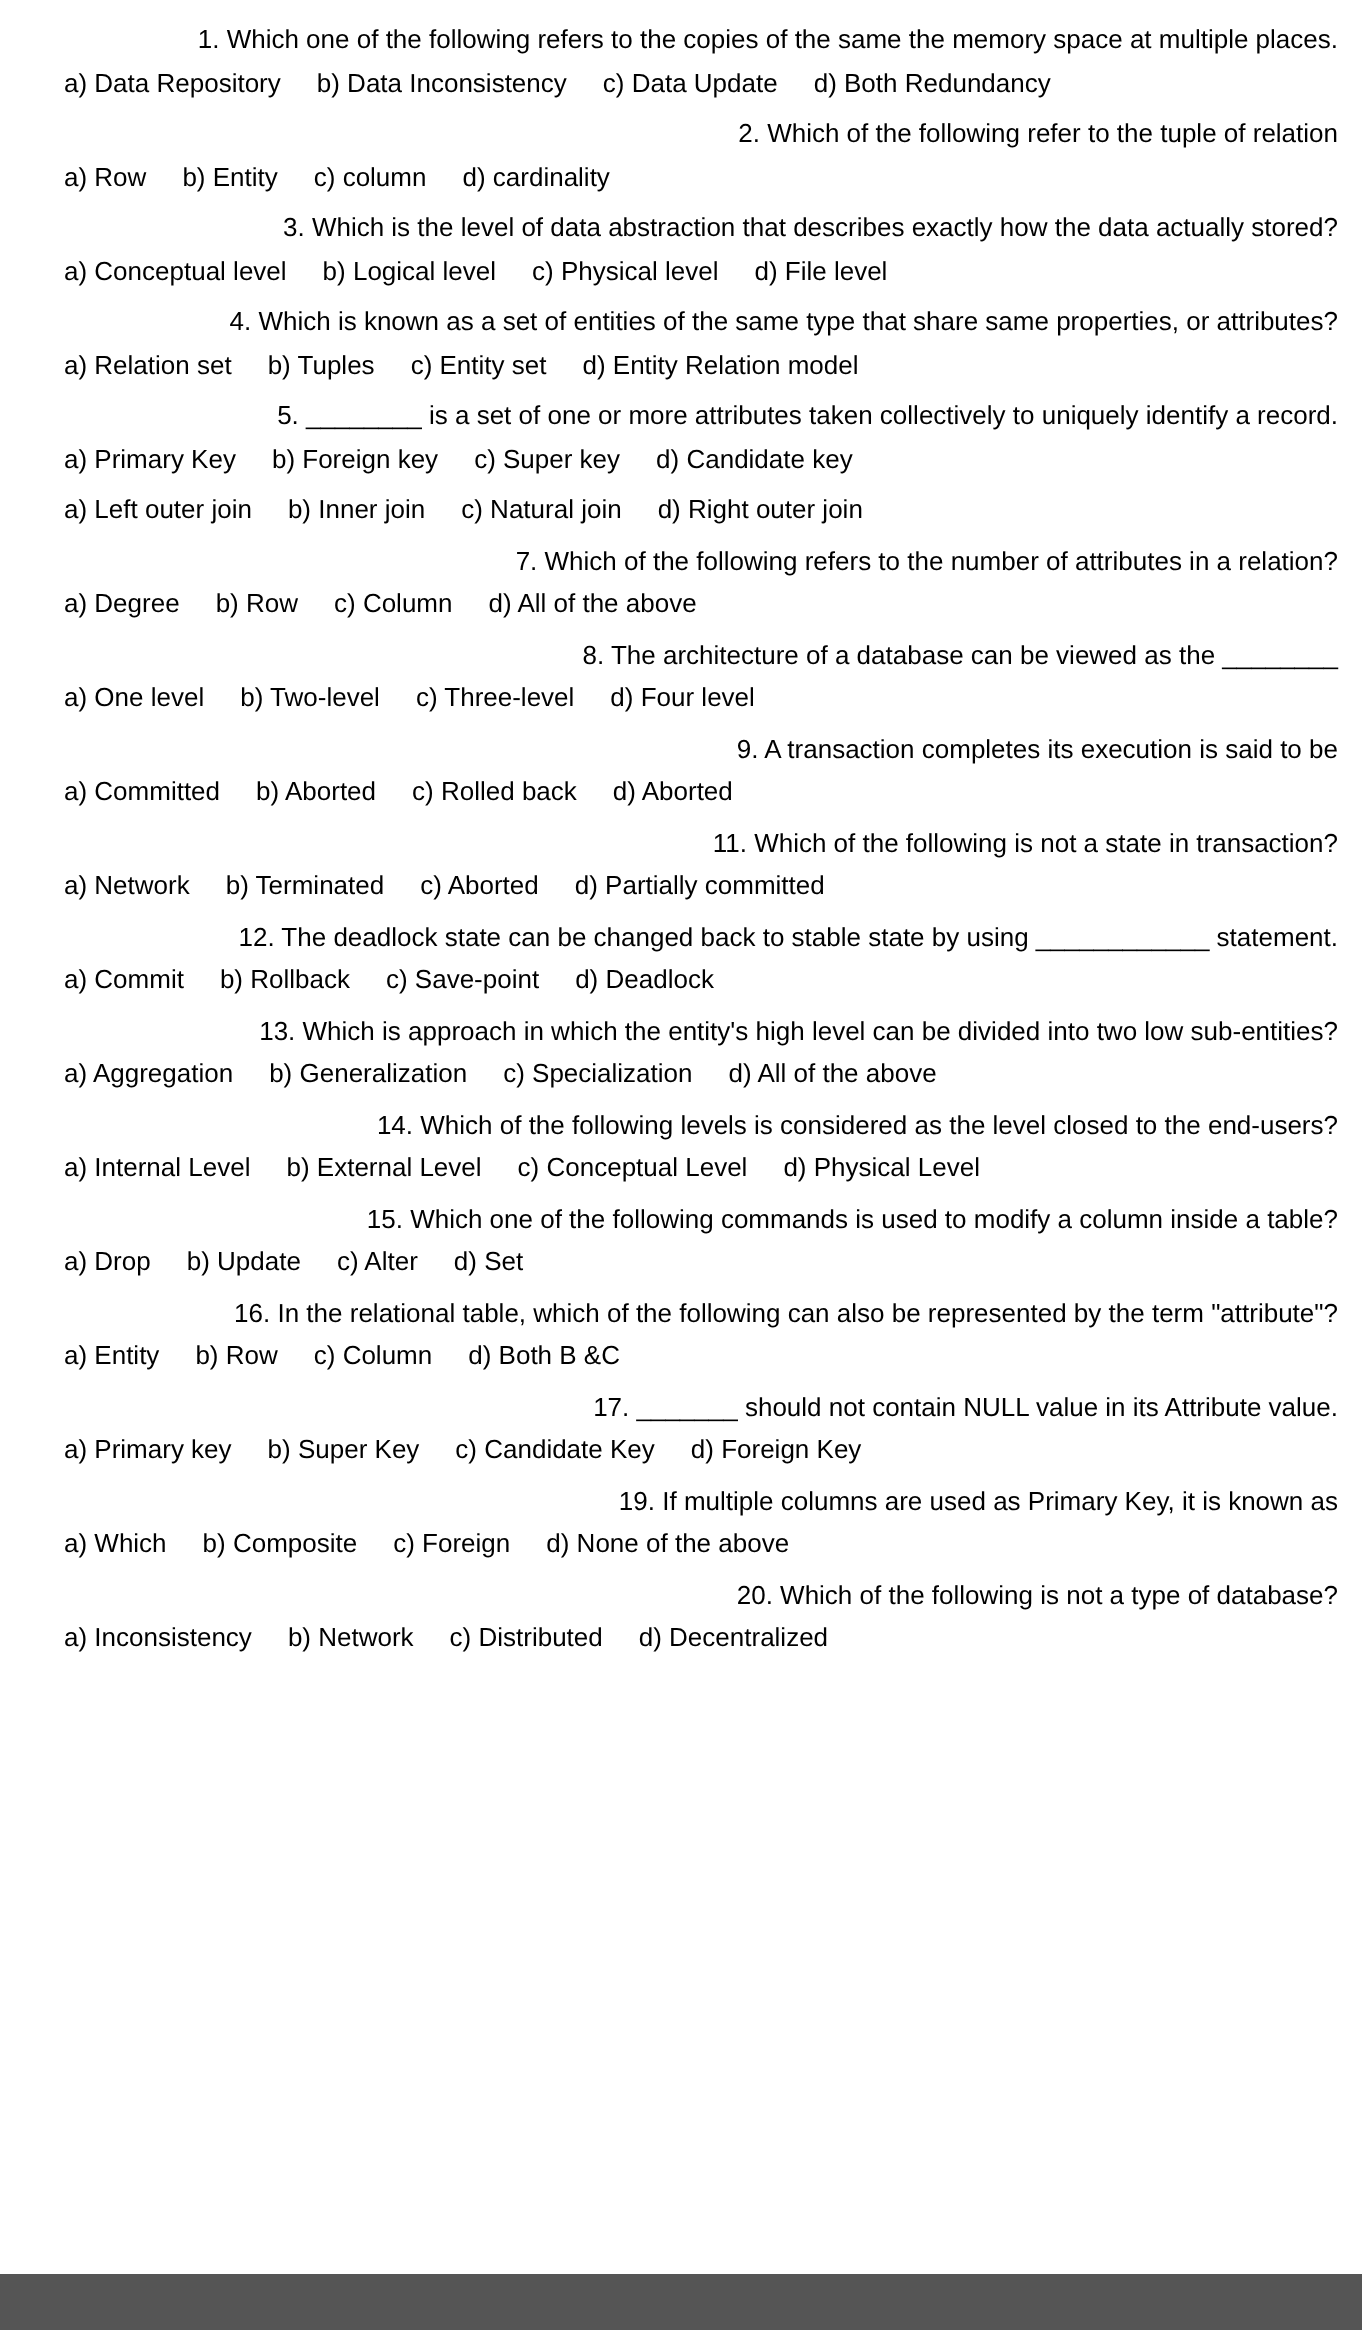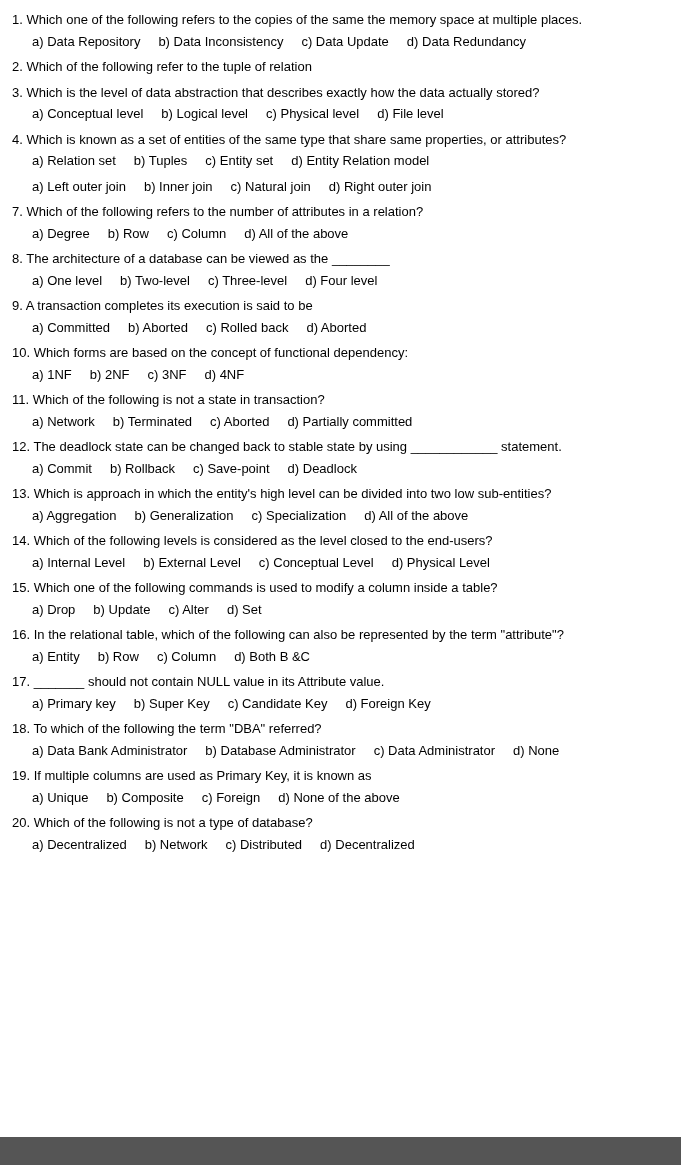--- a/index.html
+++ b/index.html
@@ -12,20 +12,21 @@
       min-height: 1165px;
       padding: 10px 12px;
       line-height: 1.5;
     }
     .question-block {
       margin-bottom: 6px;
     }
     .question-text {
       margin-bottom: 2px;
       display: block;
+      text-align: right;
     }
     .options-row {
       display: flex;
       flex-wrap: wrap;
       padding-left: 20px;
       gap: 4px 4px;
       margin-bottom: 4px;
     }
     .option {
       margin-right: 14px;
@@ -45,45 +46,60 @@
 </head>
 <body>
 
 <div id="quiz-container">
     <div class="question-block">
       <span class="question-text">1. Which one of the following refers to the copies of the same the memory space at multiple places.</span>
       <div class="options-row">
         <span class="option">a) Data Repository</span>
         <span class="option">b) Data Inconsistency</span>
         <span class="option">c) Data Update</span>
-        <span class="option">d) Data Redundancy</span>
+        <span class="option">d) Both Redundancy</span>
       </div>
     </div>
     <div class="question-block">
       <span class="question-text">2. Which of the following refer to the tuple of relation</span>
+      <div class="options-row">
+        <span class="option">a) Row</span>
+        <span class="option">b) Entity</span>
+        <span class="option">c) column</span>
+        <span class="option">d) cardinality</span>
+      </div>
     </div>
     <div class="question-block">
       <span class="question-text">3. Which is the level of data abstraction that describes exactly how the data actually stored?</span>
       <div class="options-row">
         <span class="option">a) Conceptual level</span>
         <span class="option">b) Logical level</span>
         <span class="option">c) Physical level</span>
         <span class="option">d) File level</span>
       </div>
     </div>
     <div class="question-block">
       <span class="question-text">4. Which is known as a set of entities of the same type that share same properties, or attributes?</span>
       <div class="options-row">
         <span class="option">a) Relation set</span>
         <span class="option">b) Tuples</span>
         <span class="option">c) Entity set</span>
         <span class="option">d) Entity Relation model</span>
       </div>
     </div>
     <div class="question-block">
+      <span class="question-text">5. ________ is a set of one or more attributes taken collectively to uniquely identify a record.</span>
+      <div class="options-row">
+        <span class="option">a) Primary Key</span>
+        <span class="option">b) Foreign key</span>
+        <span class="option">c) Super key</span>
+        <span class="option">d) Candidate key</span>
+      </div>
+    </div>
+    <div class="question-block">
       <div class="options-row">
         <span class="option">a) Left outer join</span>
         <span class="option">b) Inner join</span>
         <span class="option">c) Natural join</span>
         <span class="option">d) Right outer join</span>
       </div>
     </div>
     <div class="question-block">
       <span class="question-text">7. Which of the following refers to the number of attributes in a relation?</span>
       <div class="options-row">
@@ -105,29 +121,20 @@
     <div class="question-block">
       <span class="question-text">9. A transaction completes its execution is said to be</span>
       <div class="options-row">
         <span class="option">a) Committed</span>
         <span class="option">b) Aborted</span>
         <span class="option">c) Rolled back</span>
         <span class="option">d) Aborted</span>
       </div>
     </div>
     <div class="question-block">
-      <span class="question-text">10. Which forms are based on the concept of functional dependency:</span>
-      <div class="options-row">
-        <span class="option">a) 1NF</span>
-        <span class="option">b) 2NF</span>
-        <span class="option">c) 3NF</span>
-        <span class="option">d) 4NF</span>
-      </div>
-    </div>
-    <div class="question-block">
       <span class="question-text">11. Which of the following is not a state in transaction?</span>
       <div class="options-row">
         <span class="option">a) Network</span>
         <span class="option">b) Terminated</span>
         <span class="option">c) Aborted</span>
         <span class="option">d) Partially committed</span>
       </div>
     </div>
     <div class="question-block">
       <span class="question-text">12. The deadlock state can be changed back to stable state by using ____________ statement.</span>
@@ -177,41 +184,32 @@
     <div class="question-block">
       <span class="question-text">17. _______ should not contain NULL value in its Attribute value.</span>
       <div class="options-row">
         <span class="option">a) Primary key</span>
         <span class="option">b) Super Key</span>
         <span class="option">c)  Candidate Key</span>
         <span class="option">d) Foreign Key</span>
       </div>
     </div>
     <div class="question-block">
-      <span class="question-text">18. To which of the following the term "DBA" referred?</span>
-      <div class="options-row">
-        <span class="option">a) Data Bank Administrator</span>
-        <span class="option">b) Database Administrator</span>
-        <span class="option">c) Data Administrator</span>
-        <span class="option">d) None</span>
-      </div>
-    </div>
-    <div class="question-block">
       <span class="question-text">19. If multiple columns are used as Primary Key, it is known as</span>
       <div class="options-row">
-        <span class="option">a) Unique</span>
+        <span class="option">a) Which</span>
         <span class="option">b) Composite</span>
         <span class="option">c) Foreign</span>
         <span class="option">d) None of the above</span>
       </div>
     </div>
     <div class="question-block">
       <span class="question-text">20. Which of the following is not a type of database?</span>
       <div class="options-row">
-        <span class="option">a) Decentralized</span>
+        <span class="option">a) Inconsistency</span>
         <span class="option">b) Network</span>
         <span class="option">c) Distributed</span>
         <span class="option">d) Decentralized</span>
       </div>
     </div>
   </div>
 
 <div class="footer-bar"></div>
 
 </body></html>

